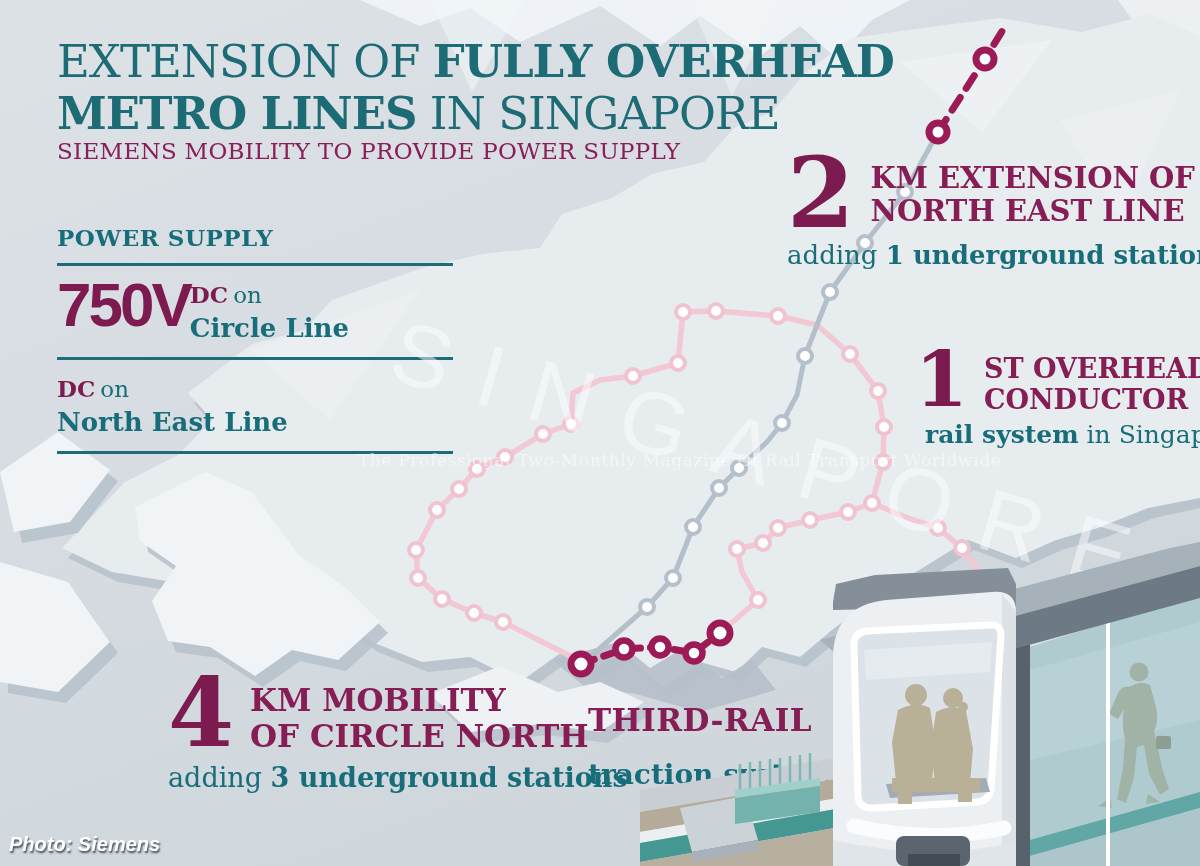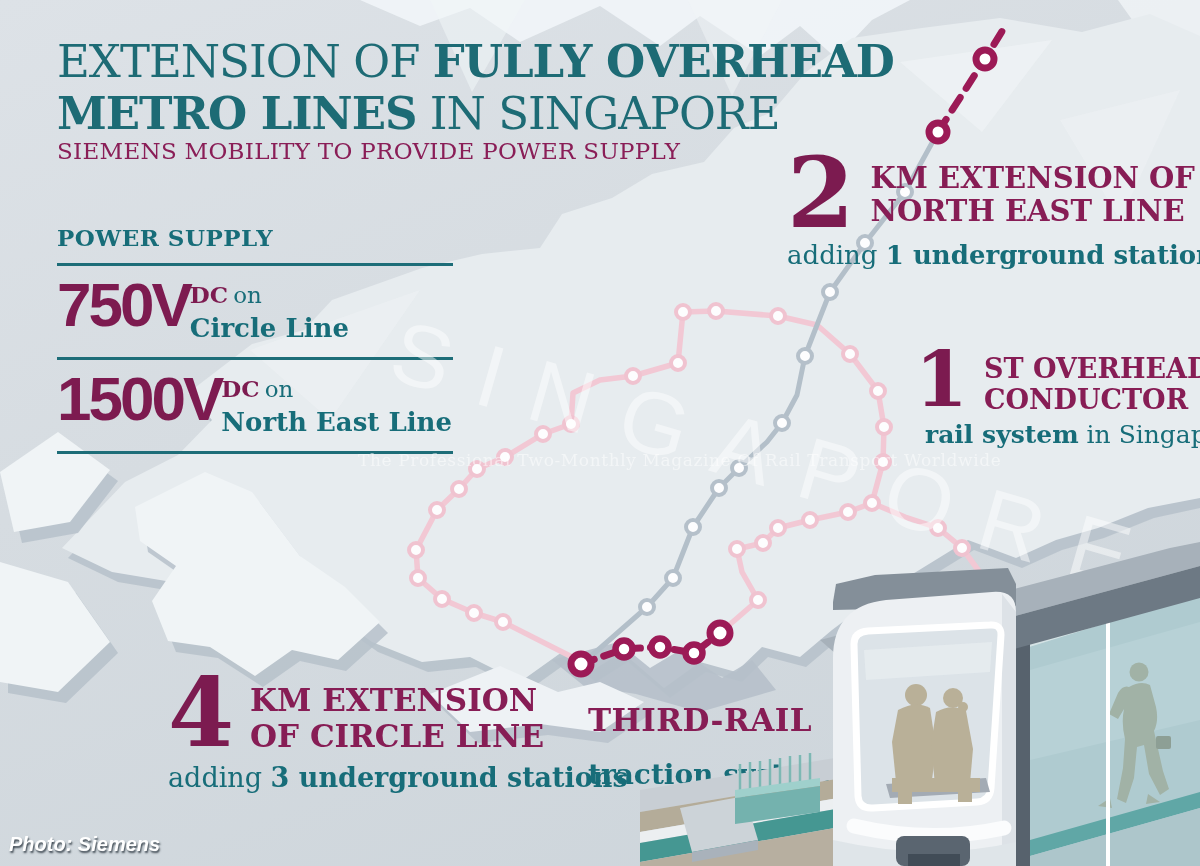--- a/index.html
+++ b/index.html
@@ -181,21 +181,20 @@
     <div class="ps-row">
       <div class="ps-volt">750V</div>
       <div class="ps-right">
         <span class="ps-dc">DC</span>
         <span class="ps-on">on</span>
         <span class="ps-line">Circle Line</span>
       </div>
     </div>
     <hr class="ps-hr">
     <div class="ps-row">
-      <div class="ps-volt">1500V</div>
       <div class="ps-right">
         <span class="ps-dc">DC</span>
         <span class="ps-on">on</span>
         <span class="ps-line">North East Line</span>
       </div>
     </div>
     <hr class="ps-hr">
   </div>
 
   <div class="abs stat stat-nel">
@@ -217,22 +216,22 @@
           <div>CONDUCTOR</div>
       </div>
     </div>
     <div class="sub"><b>rail system</b><span> in Singapore</span></div>
   </div>
 
   <div class="abs stat stat-ccl">
     <div class="row">
       <div class="digit">4</div>
       <div class="lbls">
-        <div>KM EXTENSION</div>
-          <div>OF CIRCLE LINE</div>
+        <div>KM MOBILITY</div>
+          <div>OF CIRCLE NORTH</div>
       </div>
     </div>
     <div class="sub"><span>adding </span><b>3 underground stations</b></div>
   </div>
 
   <div class="abs stat stat-third">
     <div class="l1">THIRD-RAIL</div>
     <div class="l2">traction system</div>
   </div>
 

